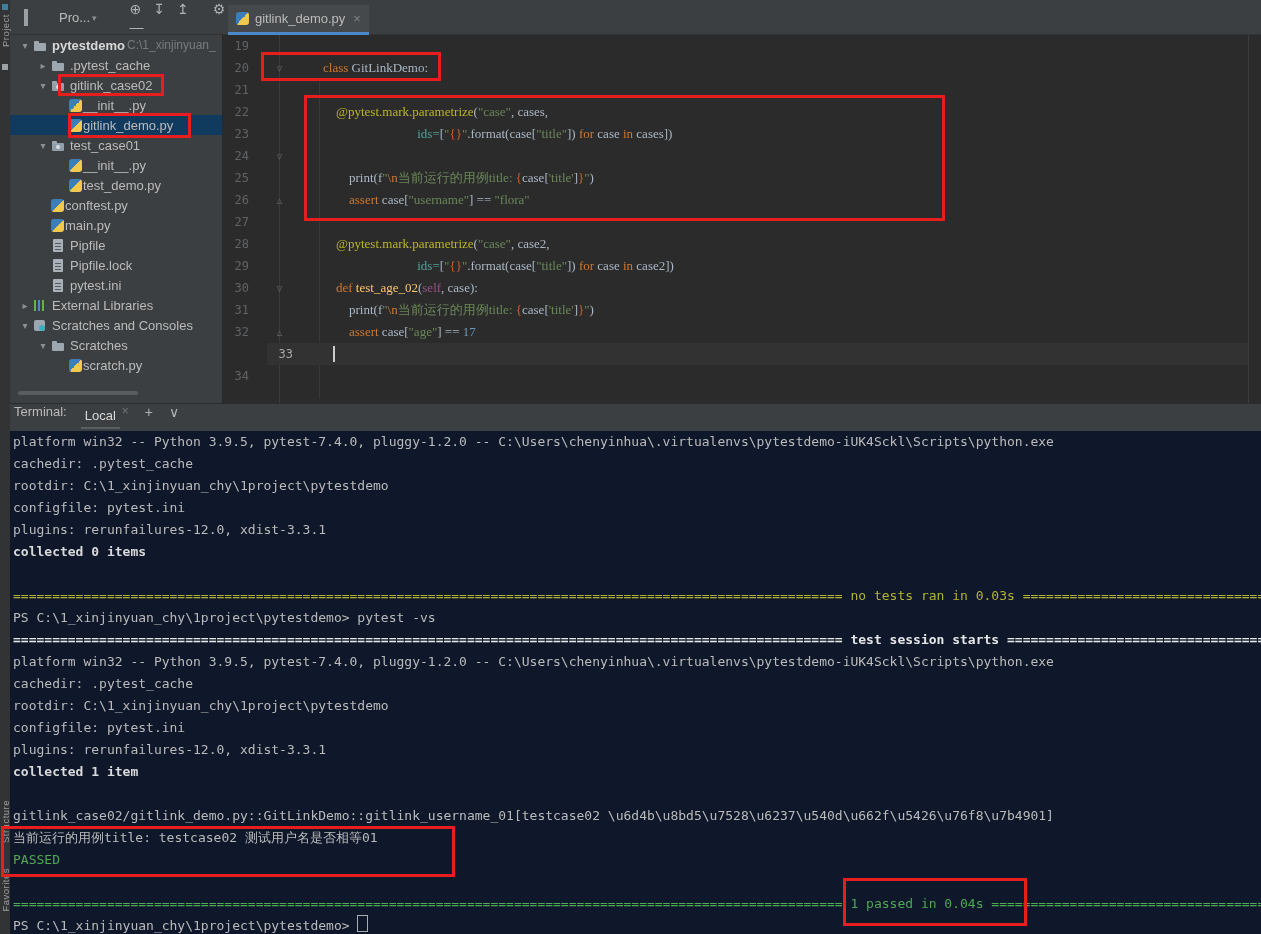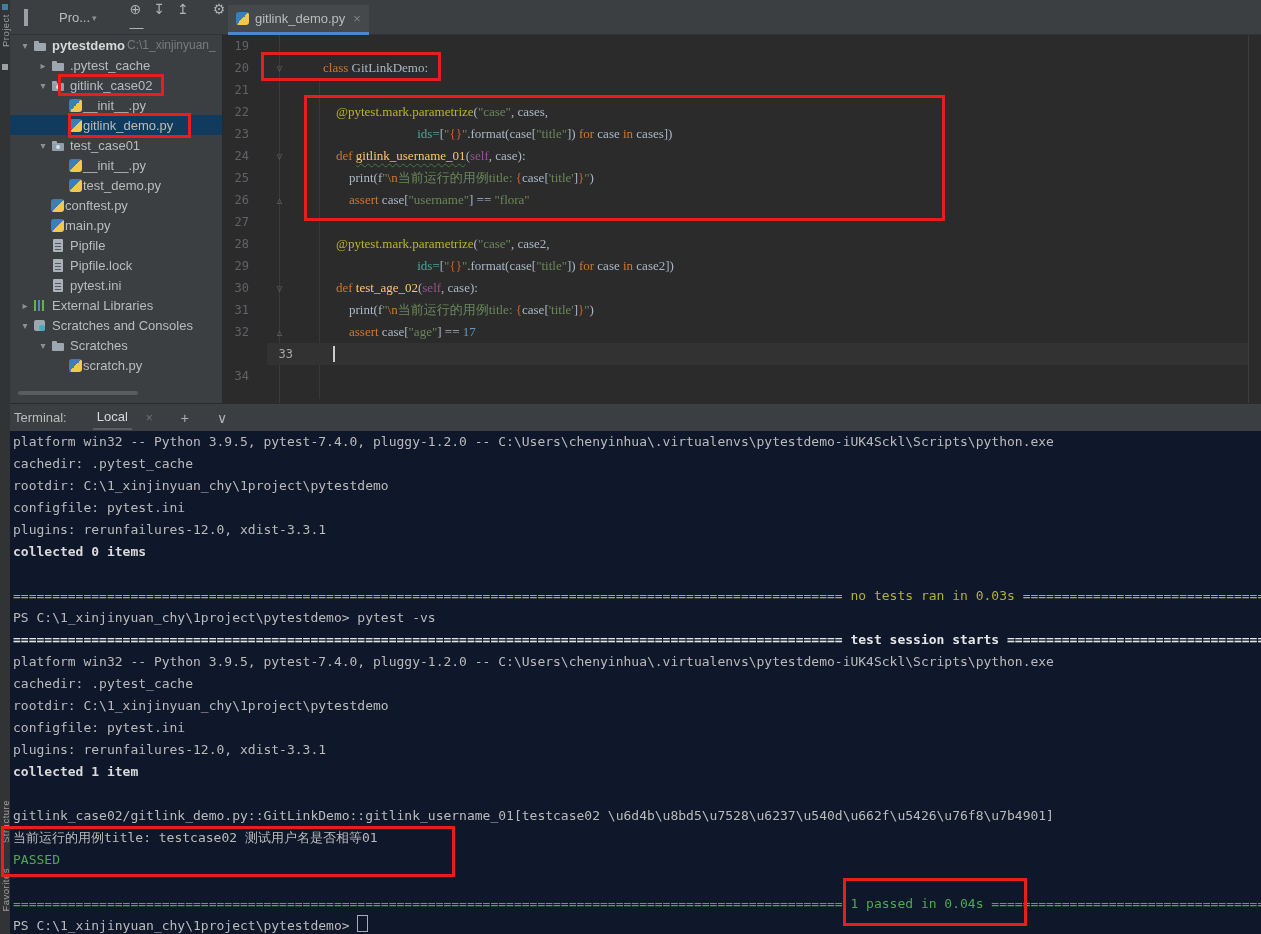--- a/index.html
+++ b/index.html
@@ -69,21 +69,21 @@
   .c-fn{color:var(--fn,#FFC66B);}
   .c-self{color:var(--self-kw,#94558D);}
   .c-num{color:var(--num,#6897BB);}
   .c-fmt{color:var(--fmt,#CB602D);}
   .c-esc{color:var(--kw,#CC7832);}
   .c-kwarg{color:var(--kwarg,#4FA39A);}
   .typo{text-decoration:underline wavy #3F7B46 1px;text-underline-offset:3px;text-decoration-skip-ink:none;}
   .e-scroll{position:absolute;right:0;top:0;width:12px;height:100%;border-left:1px solid #3A3D3F;background:#2B2B2B;}
   
   .term-header{position:absolute;left:10px;top:403px;right:0;height:28px;background:#3C3F41;z-index:3;
-               display:flex;align-items:center;font-size:13px;border-top:1px solid #2B2B2B;box-sizing:border-box;gap:12px;}
+               display:flex;align-items:flex-start;font-size:13px;border-top:1px solid #2B2B2B;box-sizing:border-box;}
   .th-label{color:#BBBBBB;margin:0 14px 0 4px;}
   .term-tab{color:#D8D8D8;padding:0 4px 4px 4px;border-bottom:2px solid #5C5F61;margin-top:4px;}
   .th-close{color:#6F7477;margin:0 8px 0 2px;font-size:12px;}
   .th-btn{color:#AFB1B3;margin:0 8px;font-size:14px;}
   .terminal{position:absolute;left:10px;top:431px;right:0;height:503px;background:#0f172a;overflow:hidden;z-index:2;}
   .tline{height:22px;line-height:22px;white-space:pre;padding-left:3px;overflow:hidden;
          font-family:"DejaVu Sans Mono",monospace;font-size:13px;color:#BBBBBB;}
   .t-bold{font-weight:bold;color:#DADADA;}
   .t-white{color:#E6E6E6;}
   .t-yellow{color:var(--terminal-yellow,#B3B135);}
@@ -222,21 +222,21 @@
 
   <div class="editor">
     <div class="fold-line"></div>
     <div class="indent-guide"></div>
     <div id="code">
         <div class="eline"><span class="lnum">19</span><span class="ecode"></span></div>
         <div class="eline"><span class="lnum">20</span><span class="fold">▿</span><span class="ecode"><span class="c-kw">class</span><span> GitLinkDemo:</span></span></div>
         <div class="eline"><span class="lnum">21</span><span class="ecode"></span></div>
         <div class="eline"><span class="lnum">22</span><span class="ecode"><span>    </span><span class="c-dec">@pytest.mark.parametrize</span><span>(</span><span class="c-str">"case"</span><span>, cases,</span></span></div>
         <div class="eline"><span class="lnum">23</span><span class="ecode"><span>                             </span><span class="c-kwarg">ids=</span><span>[</span><span class="c-str">"</span><span class="c-fmt">{}</span><span class="c-str">"</span><span>.format(case[</span><span class="c-str">"title"</span><span>]) </span><span class="c-kw">for</span><span> case </span><span class="c-kw">in</span><span> cases])</span></span></div>
-        <div class="eline"><span class="lnum">24</span><span class="fold">▿</span><span class="ecode"><span>    </span><span class="c-kw">def</span><span> </span><span class="c-fn typo">gitlink_username_01</span><span>(</span><span class="c-self">self</span><span>, case):</span></span></div>
+        <div class="eline"><span class="lnum">24</span><span class="fold">▿</span></div>
         <div class="eline"><span class="lnum">25</span><span class="ecode"><span>        print(</span><span>f</span><span class="c-str">"</span><span class="c-esc">\n</span><span class="c-str">当前运行的用例title: </span><span class="c-fmt">{</span><span>case[</span><span class="c-str">'title'</span><span>]</span><span class="c-fmt">}</span><span class="c-str">"</span><span>)</span></span></div>
         <div class="eline"><span class="lnum">26</span><span class="fold">▵</span><span class="ecode"><span>        </span><span class="c-kw">assert</span><span> case[</span><span class="c-str">"username"</span><span>] == </span><span class="c-str">"flora"</span></span></div>
         <div class="eline"><span class="lnum">27</span><span class="ecode"></span></div>
         <div class="eline"><span class="lnum">28</span><span class="ecode"><span>    </span><span class="c-dec">@pytest.mark.parametrize</span><span>(</span><span class="c-str">"case"</span><span>, case2,</span></span></div>
         <div class="eline"><span class="lnum">29</span><span class="ecode"><span>                             </span><span class="c-kwarg">ids=</span><span>[</span><span class="c-str">"</span><span class="c-fmt">{}</span><span class="c-str">"</span><span>.format(case[</span><span class="c-str">"title"</span><span>]) </span><span class="c-kw">for</span><span> case </span><span class="c-kw">in</span><span> case2])</span></span></div>
         <div class="eline"><span class="lnum">30</span><span class="fold">▿</span><span class="ecode"><span>    </span><span class="c-kw">def</span><span> </span><span class="c-fn">test_age_02</span><span>(</span><span class="c-self">self</span><span>, case):</span></span></div>
         <div class="eline"><span class="lnum">31</span><span class="ecode"><span>        print(</span><span>f</span><span class="c-str">"</span><span class="c-esc">\n</span><span class="c-str">当前运行的用例title: </span><span class="c-fmt">{</span><span>case[</span><span class="c-str">'title'</span><span>]</span><span class="c-fmt">}</span><span class="c-str">"</span><span>)</span></span></div>
         <div class="eline"><span class="lnum">32</span><span class="fold">▵</span><span class="ecode"><span>        </span><span class="c-kw">assert</span><span> case[</span><span class="c-str">"age"</span><span>] == </span><span class="c-num">17</span></span></div>
         <div class="eline current"><span class="lnum">33</span><span class="ecode"></span><span class="caret"></span></div>
         <div class="eline"><span class="lnum">34</span><span class="ecode"></span></div>

